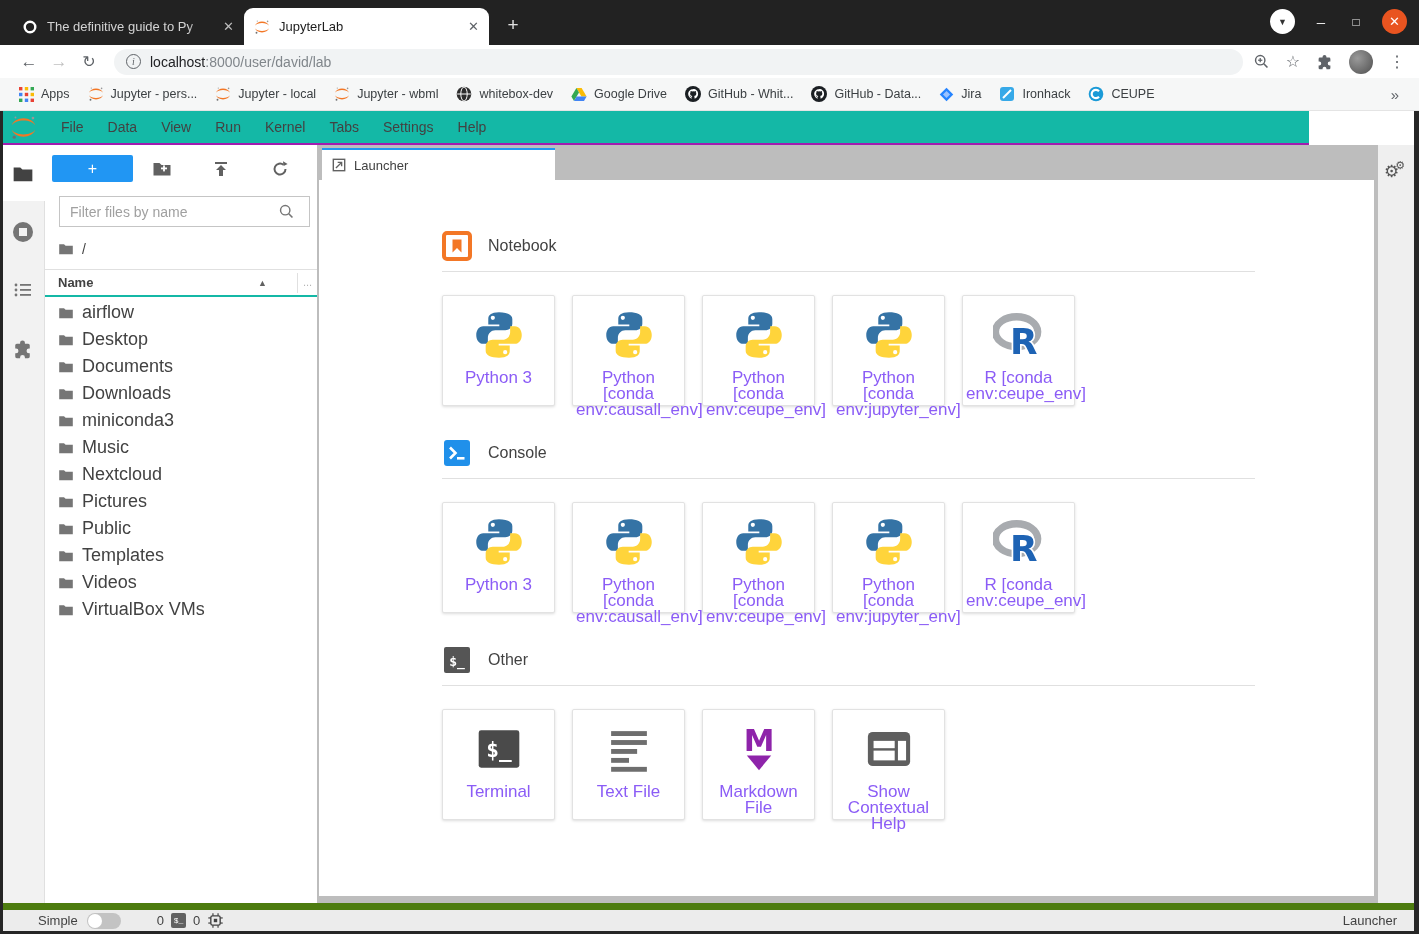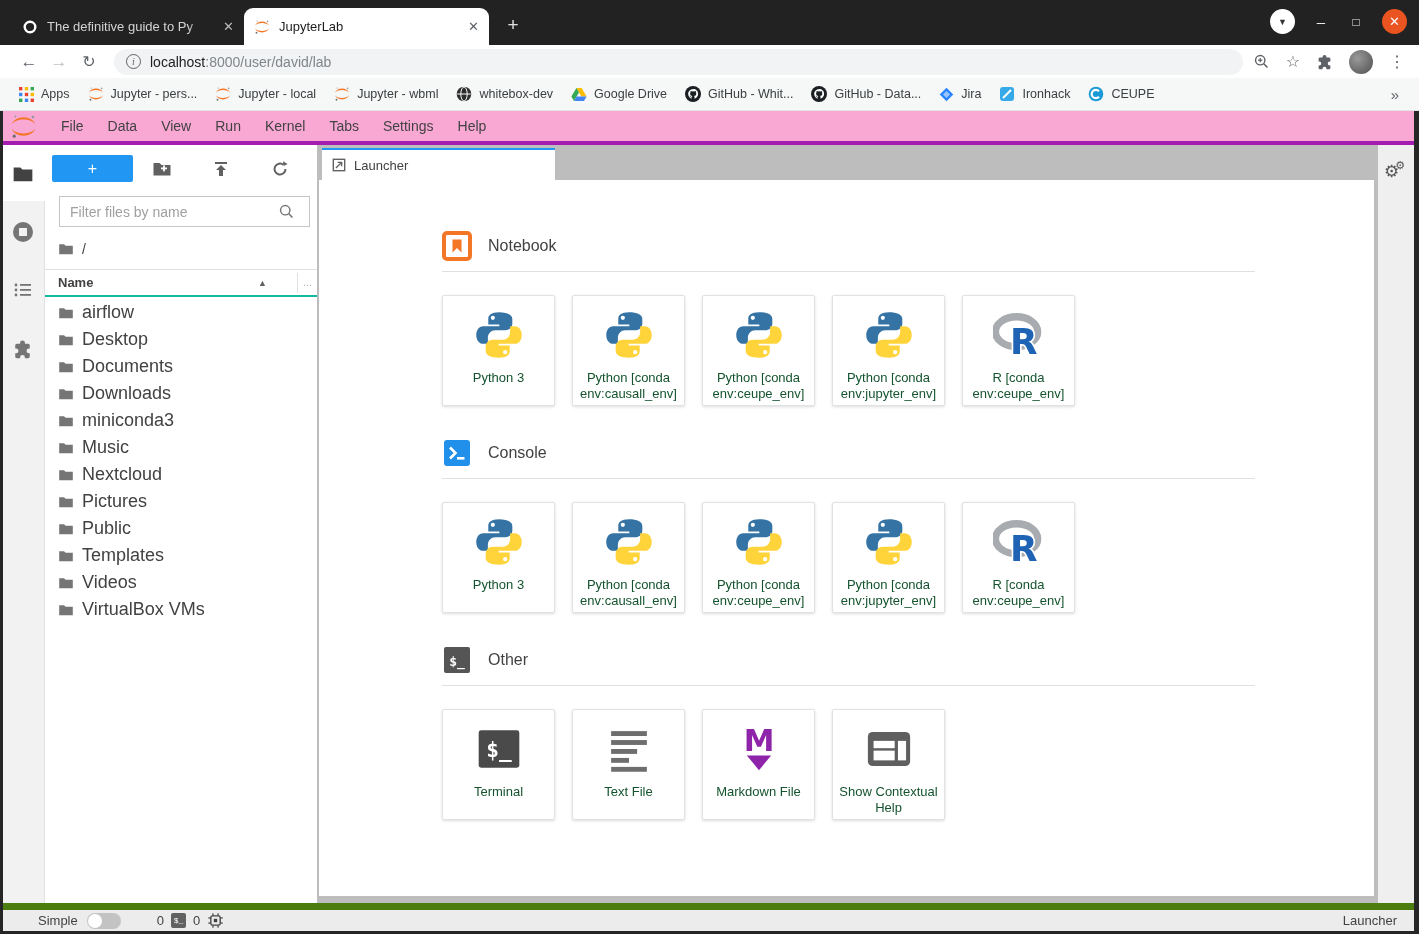--- a/index.html
+++ b/index.html
@@ -38,21 +38,21 @@
   .tb-ic { color:#5f6368; font-size:16px; }
   .avatar { width:24px; height:24px; border-radius:50%; background:radial-gradient(circle at 35% 35%, #9a9a9a, #4e4e4e); }
 
   
   .bookmarks { position:absolute; left:0; top:78px; width:1419px; height:33px; background:#f6f7f7; display:flex; align-items:center; padding:0 10px; border-bottom:1px solid #e4e4e4; }
   .bookmark { display:flex; align-items:center; gap:7px; padding:4px 9px; font-size:12.5px; color:#3c4043; white-space:nowrap; }
   .bookmark svg { display:block; }
   .bm-overflow { margin-left:auto; color:#5f6368; font-size:15px; padding-right:10px; }
 
   
-  .menubar { position:absolute; left:0; top:111px; width:1419px; height:34px; background:#f9a8d4; border-bottom:4px solid #a21caf; display:flex; align-items:center; }
+  .menubar { position:absolute; left:0; top:111px; width:1309px; height:34px; background:#14b8a6; border-bottom:2px solid #a21caf; display:flex; align-items:center; }
   .jl-logo { width:27px; height:27px; margin:0 12px 0 10px; }
   .menu-item { font-size:14px; color:#424242; padding:0 12px; }
 
   
   .main { position:absolute; left:0; top:145px; width:1419px; height:758px; }
 
   .activity-strip { position:absolute; left:0; top:0; width:45px; height:758px; background:#f2f2f2; border-right:1px solid #e0e0e0; }
   .strip-active-bg { position:absolute; left:0; top:0; width:45px; height:56px; background:#ffffff; }
   .strip-item { position:relative; width:45px; height:58px; display:flex; align-items:center; justify-content:center; }
 
@@ -77,21 +77,21 @@
   .dock-tabbar { height:35px; display:flex; align-items:flex-start; padding-top:3px; }
   .dock-tab { margin-left:5px; width:233px; height:32px; background:#ffffff; border-top:2px solid #2196f3; display:flex; align-items:center; gap:8px; padding:0 10px; font-size:13px; color:#424242; }
   .dock-content { position:absolute; left:2px; right:4px; top:35px; bottom:7px; background:#ffffff; overflow:hidden; }
   .launcher-body { padding:50px 0 0 123px; }
   .lch-section { margin-bottom:31px; }
   .lch-header { display:flex; align-items:center; gap:16px; height:32px; }
   .lch-title { font-size:16px; color:#424242; }
   .lch-divider { width:813px; height:1px; background:#e0e0e0; margin-top:9px; }
   .lch-cards { display:flex; gap:17px; margin-top:23px; }
   .lch-card { width:113px; height:111px; background:#fff; border:1px solid #e2e2e2; border-radius:2px; box-shadow:0 1px 3px rgba(0,0,0,0.14); display:flex; flex-direction:column; align-items:center; padding-top:13px; }
-  .lch-card .card-label { margin-top:9px; font-size:13px; line-height:16px; color:#14532d; text-align:center; max-width:105px; }
+  .lch-card .card-label { margin-top:9px; font-size:17px; line-height:16px; color:#8b5cf6; text-align:center; max-width:105px; }
 
   .right-strip { position:absolute; left:1378px; top:0; width:36px; height:758px; background:#efefef; }
   .gears-ic { position:absolute; top:16px; left:6px; color:#555; }
   .gears-ic .g-big { font-size:17px; }
   .gears-ic .g-small { font-size:11px; position:relative; left:-4px; top:-8px; }
 
   
   .statusbar { position:absolute; left:0; top:903px; width:1419px; height:28px; background:#ececec; border-top:7px solid #4d7c0f; display:flex; align-items:center; font-size:13px; color:#424242; }
   .sb-left { display:flex; align-items:center; gap:9px; padding-left:38px; }
   .toggle { width:34px; height:16px; border-radius:8px; background:#c3c3c3; position:relative; }

